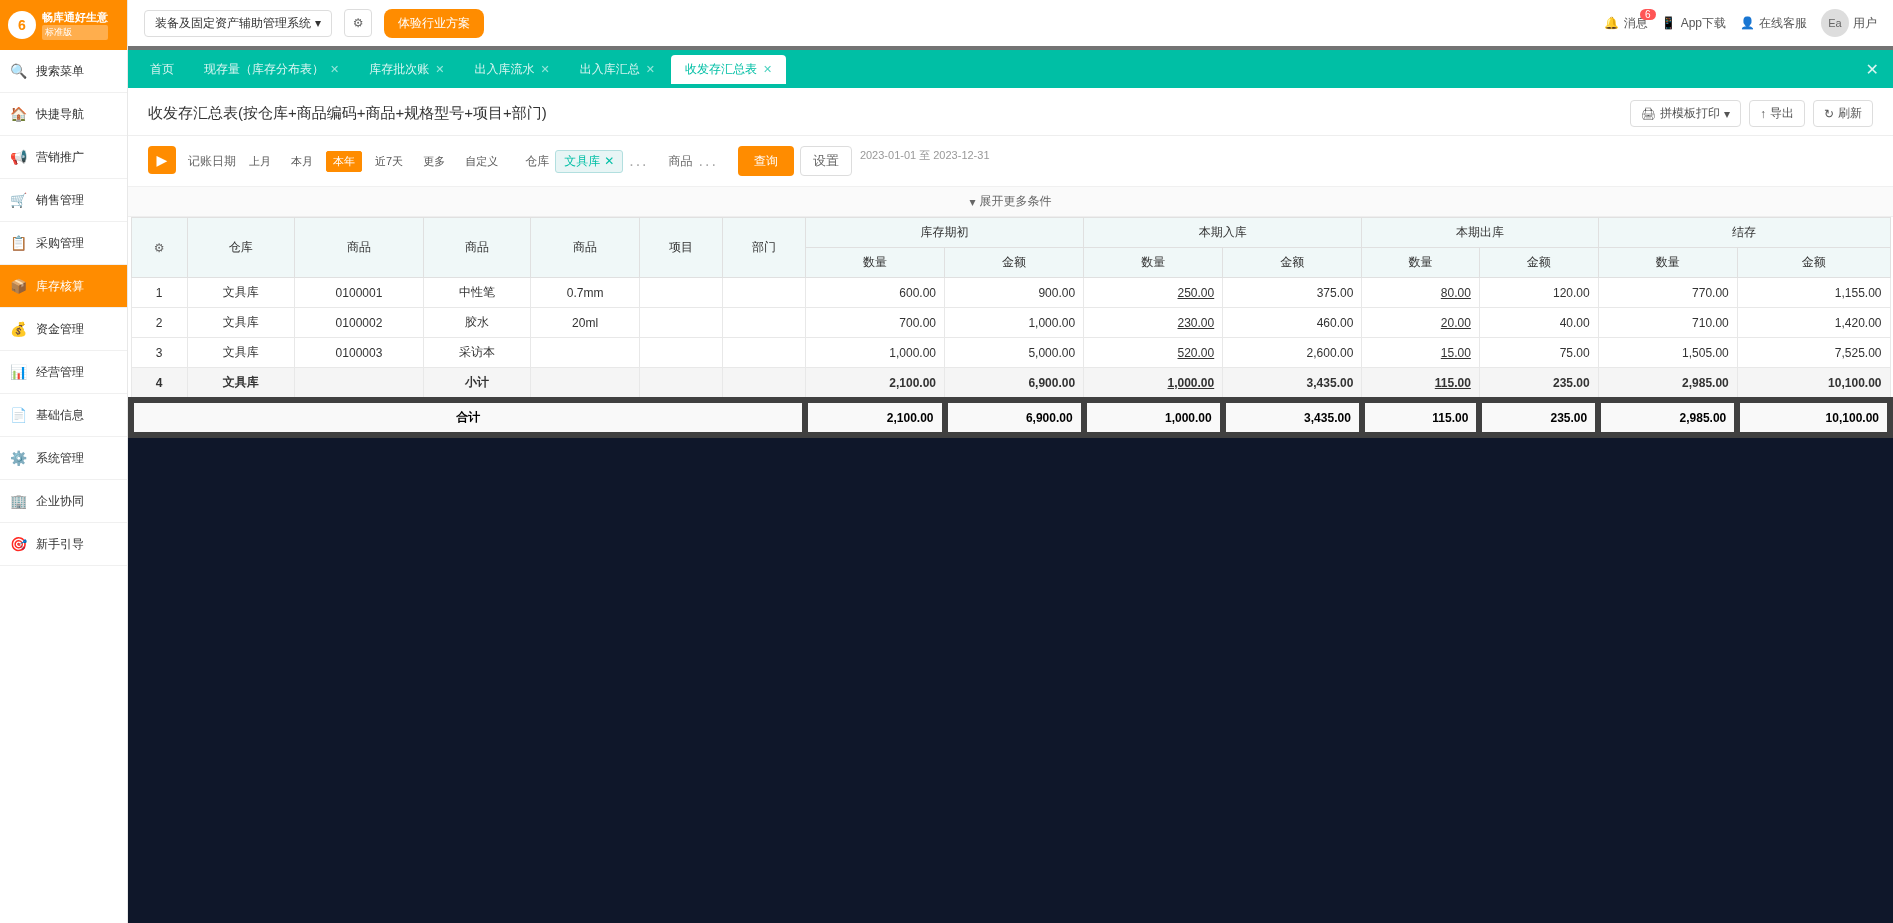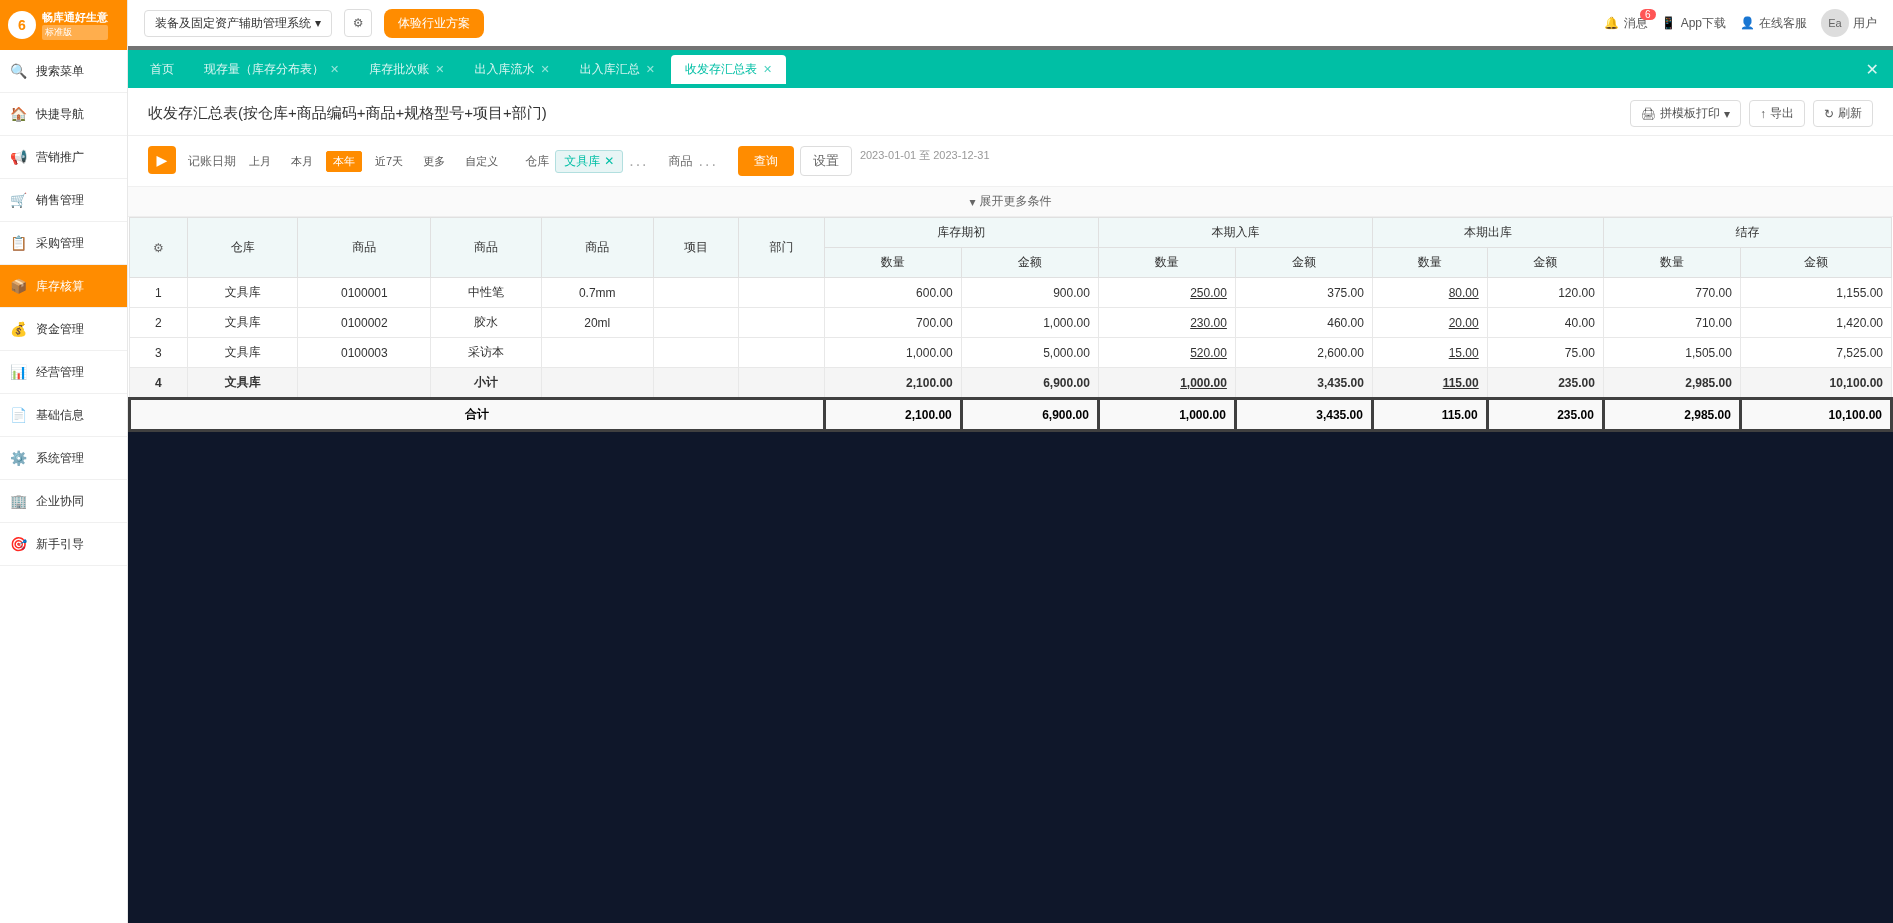--- a/index.html
+++ b/index.html
@@ -65,21 +65,21 @@
     .btn-export { display: flex; align-items: center; gap: 4px; border: 1px solid #ddd; border-radius: 4px; padding: 4px 10px; cursor: pointer; background: #fff; color: #555; font-size: 12px; }
     .btn-refresh { display: flex; align-items: center; gap: 4px; border: 1px solid #ddd; border-radius: 4px; padding: 4px 10px; cursor: pointer; background: #fff; color: #555; font-size: 12px; }
 
     
     .table-container { overflow-x: auto; }
     table { width: 100%; border-collapse: collapse; font-size: 12px; }
     thead tr th { background: #f0f8f8; border: 1px solid #e0e0e0; padding: 6px 8px; color: #333; font-weight: 500; text-align: center; white-space: nowrap; }
     tbody tr td { border: 1px solid #e8e8e8; padding: 6px 8px; color: #333; text-align: center; white-space: nowrap; }
     tbody tr.subtotal td { background: #f5f5f5; font-weight: bold; }
     .td-link { color: #333; text-decoration: underline; cursor: pointer; }
-    tfoot tr td { background: #f9f9f9; border: 3px solid #404040; padding: 6px 8px; font-weight: bold; text-align: center; white-space: nowrap; }
+    tfoot tr td { background: #f9f9f9; border: 6px solid #404040; padding: 6px 8px; font-weight: bold; text-align: center; white-space: nowrap; }
 
     
     .table-settings { color: #666; cursor: pointer; }
 
     .page-header-row { display: flex; align-items: center; justify-content: space-between; padding: 12px 20px 8px; background: #fff; border-bottom: 1px solid #eee; }
 
     .filter-row { display: flex; align-items: flex-start; padding: 10px 20px; background: #fff; border-bottom: 1px solid #f0f0f0; gap: 0; }
 
     .num-right { text-align: right; }
   </style>

